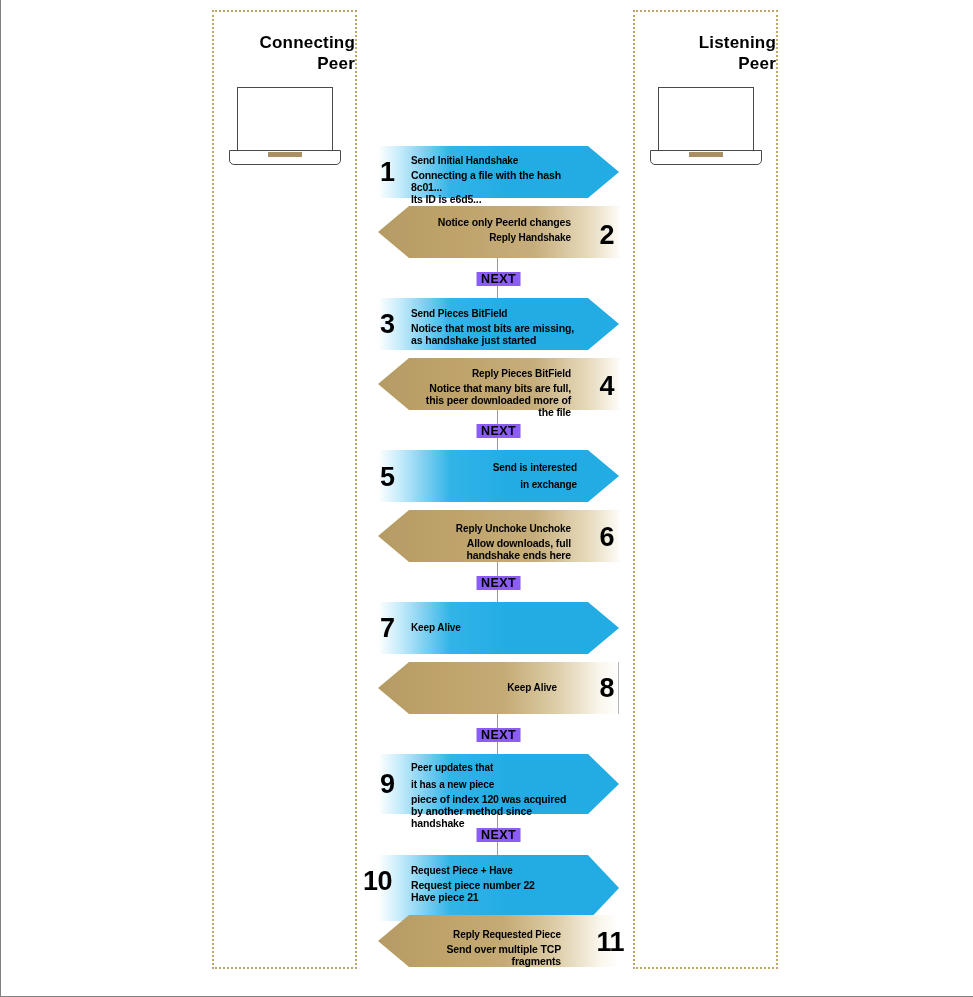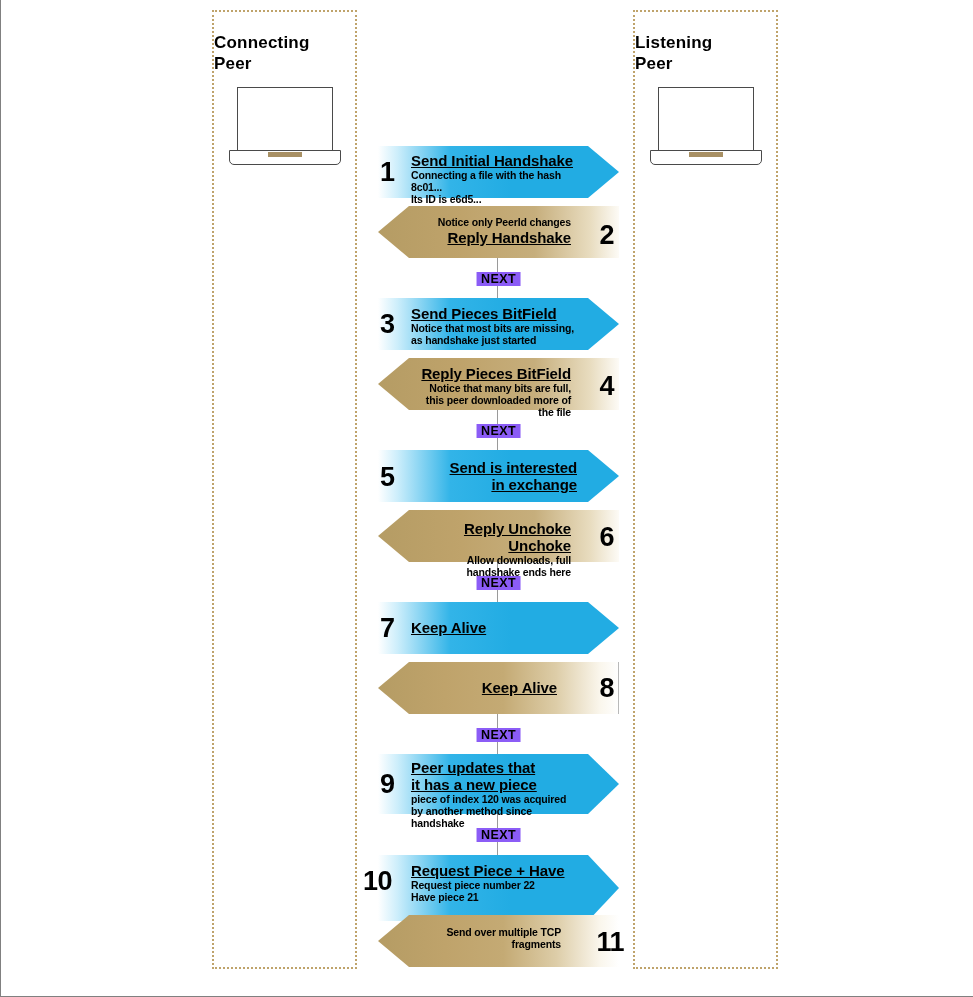--- a/index.html
+++ b/index.html
@@ -24,21 +24,21 @@
     background: transparent;
   }
   #panel-connecting { left: 211px; width: 145px; }
   #panel-listening  { left: 632px; width: 145px; }
 
   .peer-title {
     position: absolute;
     top: 20px;
     left: 0;
     width: 100%;
-    text-align: left;
+    text-align: right;
     font-size: 17px;
     font-weight: bold;
     color: #000;
     line-height: 1.25;
     letter-spacing: .2px;
   }
 
   
   .laptop {
     position: absolute;
@@ -114,25 +114,24 @@
   
   .txt {
     position: absolute;
     z-index: 3;
     color: #000;
   }
   .step.send .txt { left: 33px; right: 42px; text-align: left; }
   .step.reply .txt { left: 38px; right: 48px; text-align: right; }
 
   .title {
-    font-size: 15px;
+    font-size: 10px;
     font-weight: bold;
     line-height: 17px;
     letter-spacing: -.1px;
-    text-decoration: underline;
   }
   .sub {
     font-size: 10.5px;
     font-weight: bold;
     line-height: 12px;
     letter-spacing: -.15px;
   }
   .sub-top { margin-bottom: 1px; }
 
   
@@ -335,17 +334,18 @@
       <div class="title">Request Piece + Have</div>
       <div class="sub">Request piece number 22</div>
       <div class="sub">Have piece 21</div>
     </div>
   </div>
 
   <div class="step reply" style="top:915px; height:52px;">
     <div class="arrow reply fade"></div>
     <div class="num" style="top:14px; right:-5px;">11</div>
     <div class="txt" style="top:11px; right:58px;">
+      <div class="title">Reply Requested Piece</div>
       <div class="sub">Send over multiple TCP fragments</div>
     </div>
   </div>
 
 </div>
 
 </body></html>

